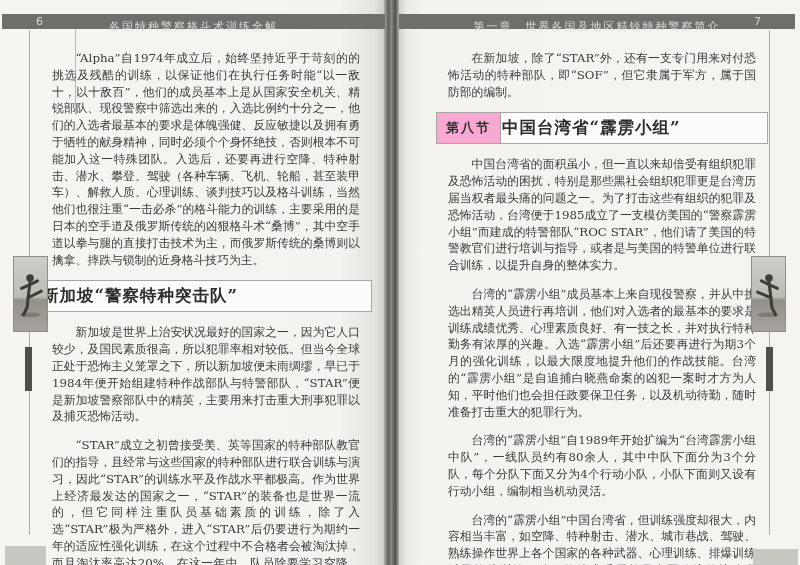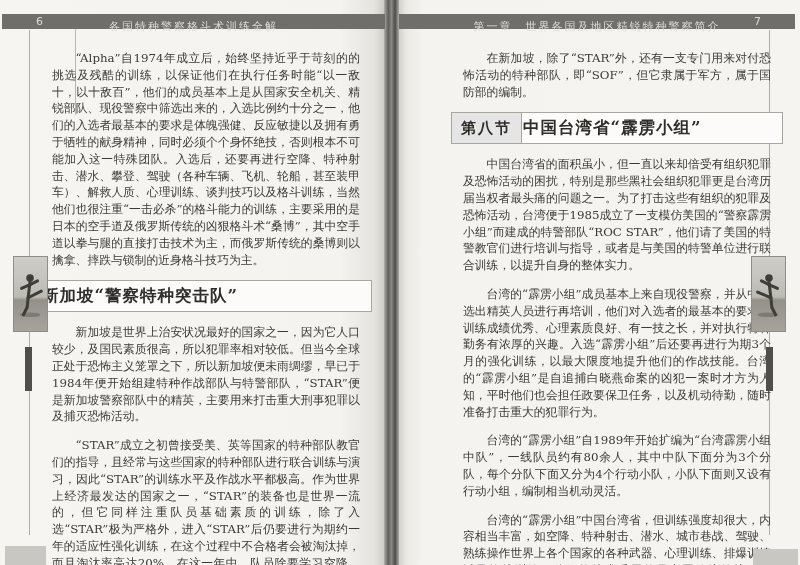--- a/index.html
+++ b/index.html
@@ -18,27 +18,27 @@
   .hbar .htitle{position:absolute;left:0;width:100%;top:5px;text-align:center;
     font-family:"DejaVu Sans","Liberation Sans",sans-serif;font-size:11px;color:#dcdbd8;letter-spacing:2px;}
   .pagenum{position:absolute;top:1px;font-family:"DejaVu Sans","Liberation Sans",sans-serif;
     font-size:11px;color:#dcdbd8;}
   #hbarL .pagenum{left:34px;}
   #hbarR .pagenum{right:34px;}
 
   .col{position:absolute;top:38px;width:332px;height:527px;overflow:hidden;
     font-size:11.8px;line-height:16.8px;color:#3b3a37;}
   #colL{left:40px;}
-  #colR{left:451px;}
+  #colR{left:436px;}
   .para{margin:12px;text-indent:2em;text-align:justify;text-justify:inter-ideograph;}
 
   .sec{display:flex;align-items:stretch;border:1px solid #a8a6a1;background:#fcfbf9;
     margin:10px 0;height:32px;box-sizing:border-box;}
-  .sec .lab{flex:0 0 auto;display:flex;align-items:center;padding:0 9px;background:#e5e5e5;
-    border-right:1px solid #a8a6a1;font-weight:bold;font-size:15px;letter-spacing:2px;color:#2e2d2a;}
+  .sec .lab{flex:0 0 auto;display:flex;align-items:center;padding:0 9px;background:#f9a8d4;
+    border-right:1px solid #a8a6a1;font-weight:bold;font-size:13px;letter-spacing:2px;color:#2e2d2a;}
   .sec .tit{display:flex;align-items:center;padding:0 1px;font-weight:bold;font-size:16.5px;
     letter-spacing:1px;color:#2e2d2a;white-space:nowrap;}
 
   .mrule{position:absolute;width:1px;background:#aeaca7;}
   #mruleL{left:29px;top:30px;height:505px;}
   #mruleR{left:769px;top:30px;height:505px;}
   #htickL{position:absolute;left:75px;top:29px;height:86px;width:1px;background:#b8b6b1;}
 
   .photo{position:absolute;width:35px;height:76px;border:1px solid #8f8d88;box-sizing:border-box;
     background:linear-gradient(180deg,#cecdc8 0%,#bcbbb4 54%,#93918a 58%,#a5a39b 100%);}

